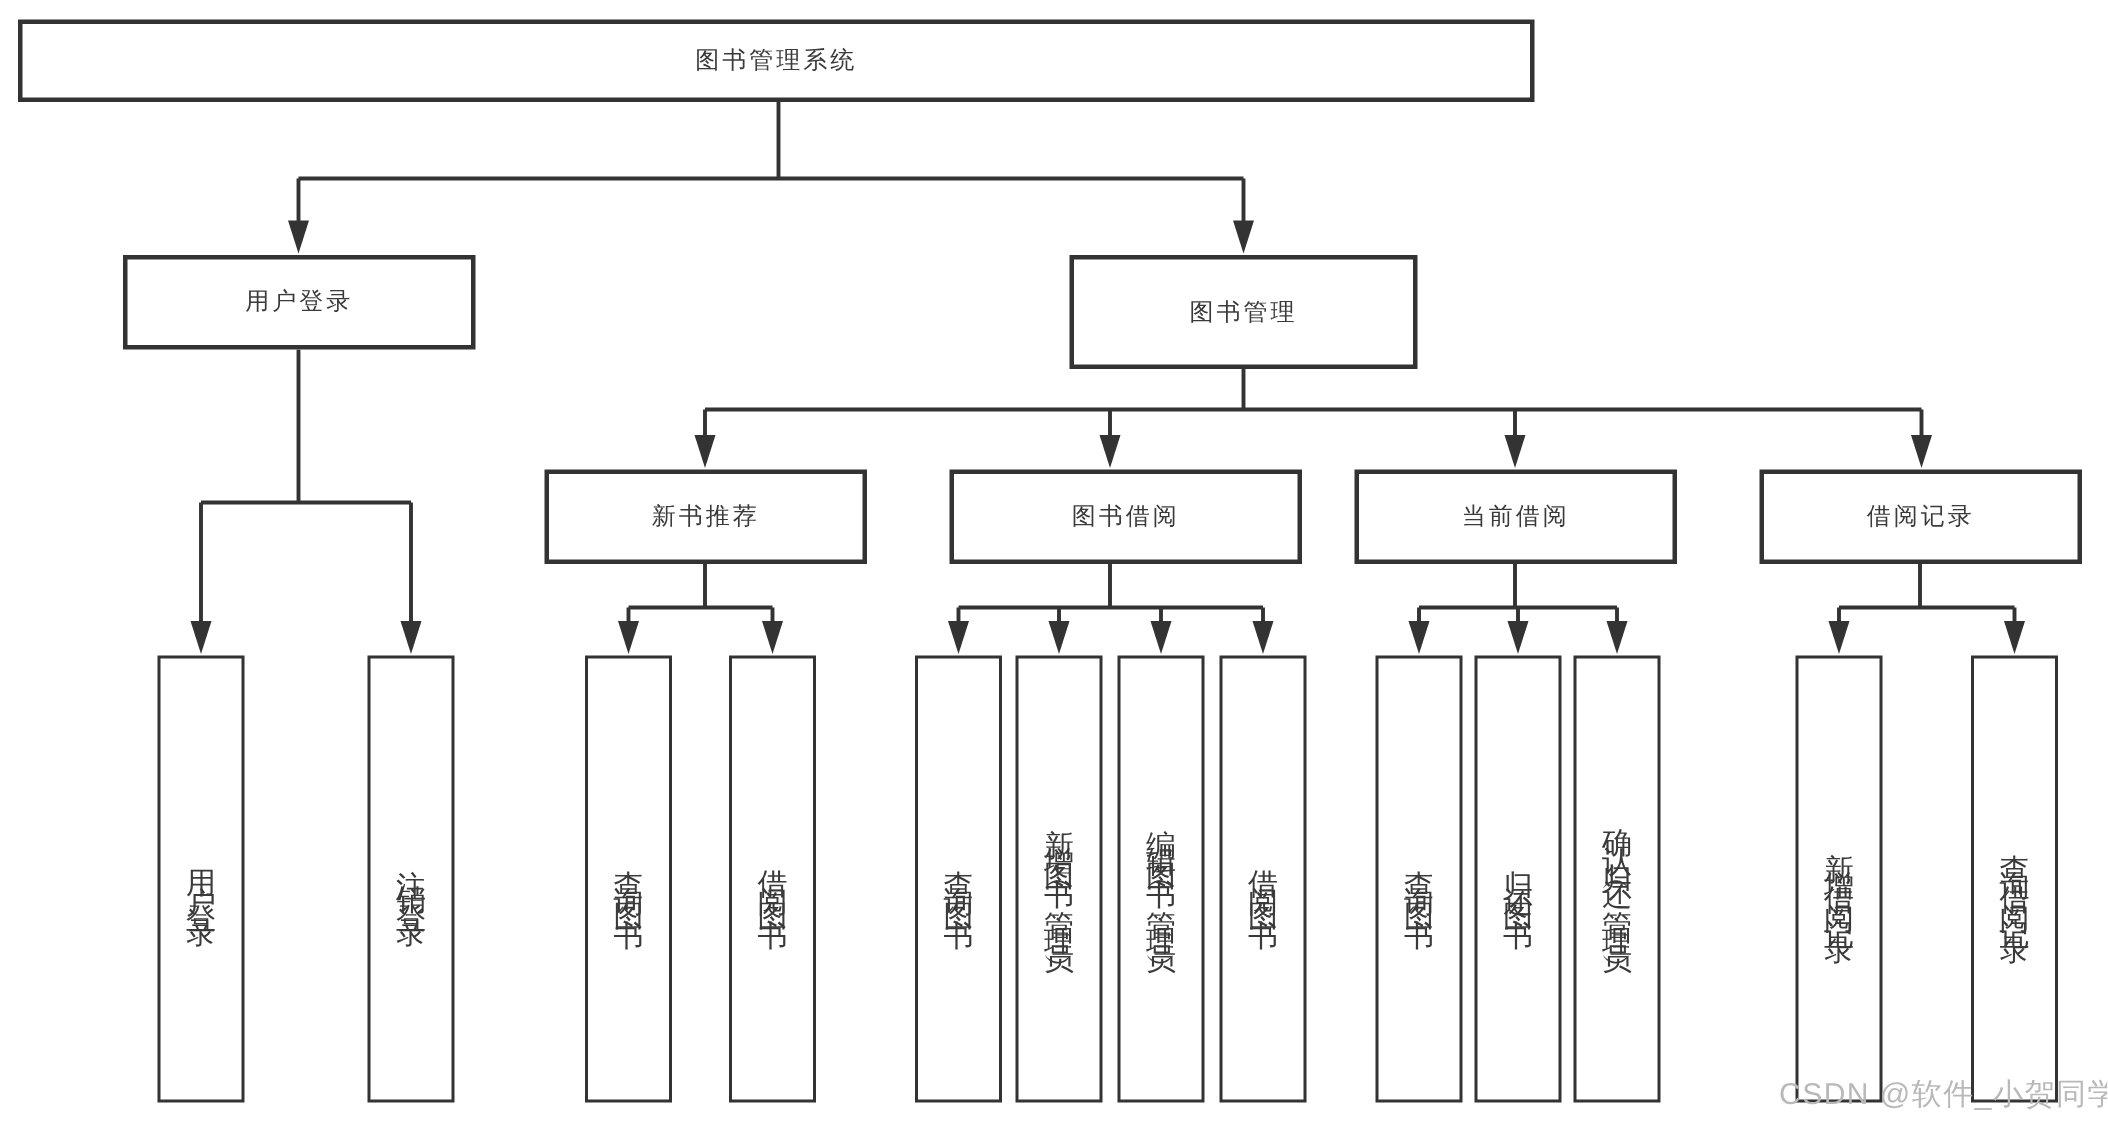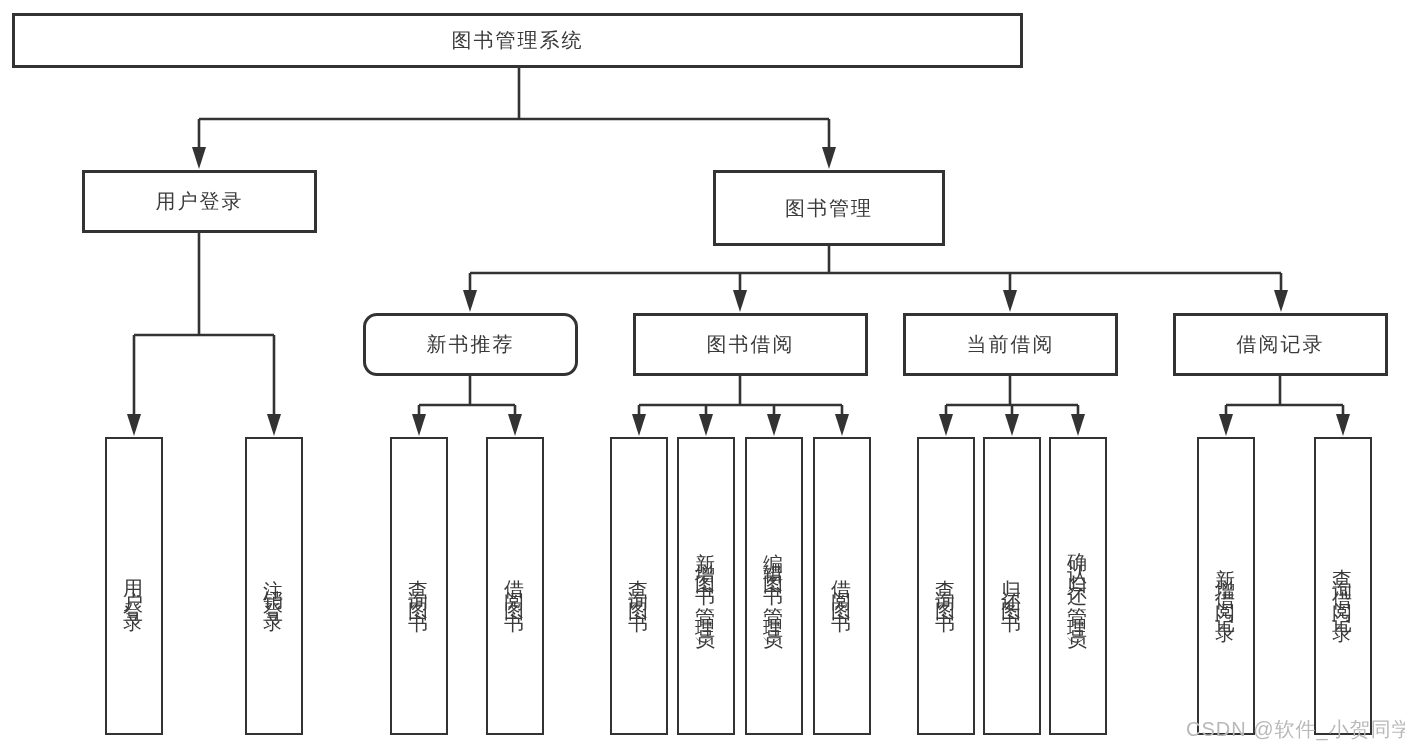--- a/index.html
+++ b/index.html
@@ -27,21 +27,21 @@
     background: #ffffff;
     border: 3px solid #333333;
     box-sizing: border-box;
     display: flex;
     align-items: center;
     justify-content: center;
     color: #3a3a3a;
     z-index: 2;
   }
   .box.h {
-    font-size: 20px;
+    font-size: 16px;
     letter-spacing: 2px;
   }
   .box.v {
     border-width: 2px;
     font-size: 20px;
   }
   .box.v span {
     writing-mode: vertical-rl;
     text-orientation: mixed;
     letter-spacing: 11px;
@@ -108,21 +108,21 @@
     <span>图书管理系统</span>
   </div>
 
   <div class="box h" style="left:82px; top:170px; width:235px; height:63px;">
     <span>用户登录</span>
   </div>
   <div class="box h" style="left:713px; top:170px; width:232px; height:76px;">
     <span>图书管理</span>
   </div>
 
-  <div class="box h" style="left:363px; top:313px; width:215px; height:63px;border-radius:14px;">
+  <div class="box h" style="left:363px; top:313px; width:215px; height:63px;">
     <span>新书推荐</span>
   </div>
   <div class="box h" style="left:633px; top:313px; width:235px; height:63px;">
     <span>图书借阅</span>
   </div>
   <div class="box h" style="left:903px; top:313px; width:215px; height:63px;justify-content:center;">
     <span>当前借阅</span>
   </div>
   <div class="box h" style="left:1173px; top:313px; width:215px; height:63px;">
     <span>借阅记录</span>

